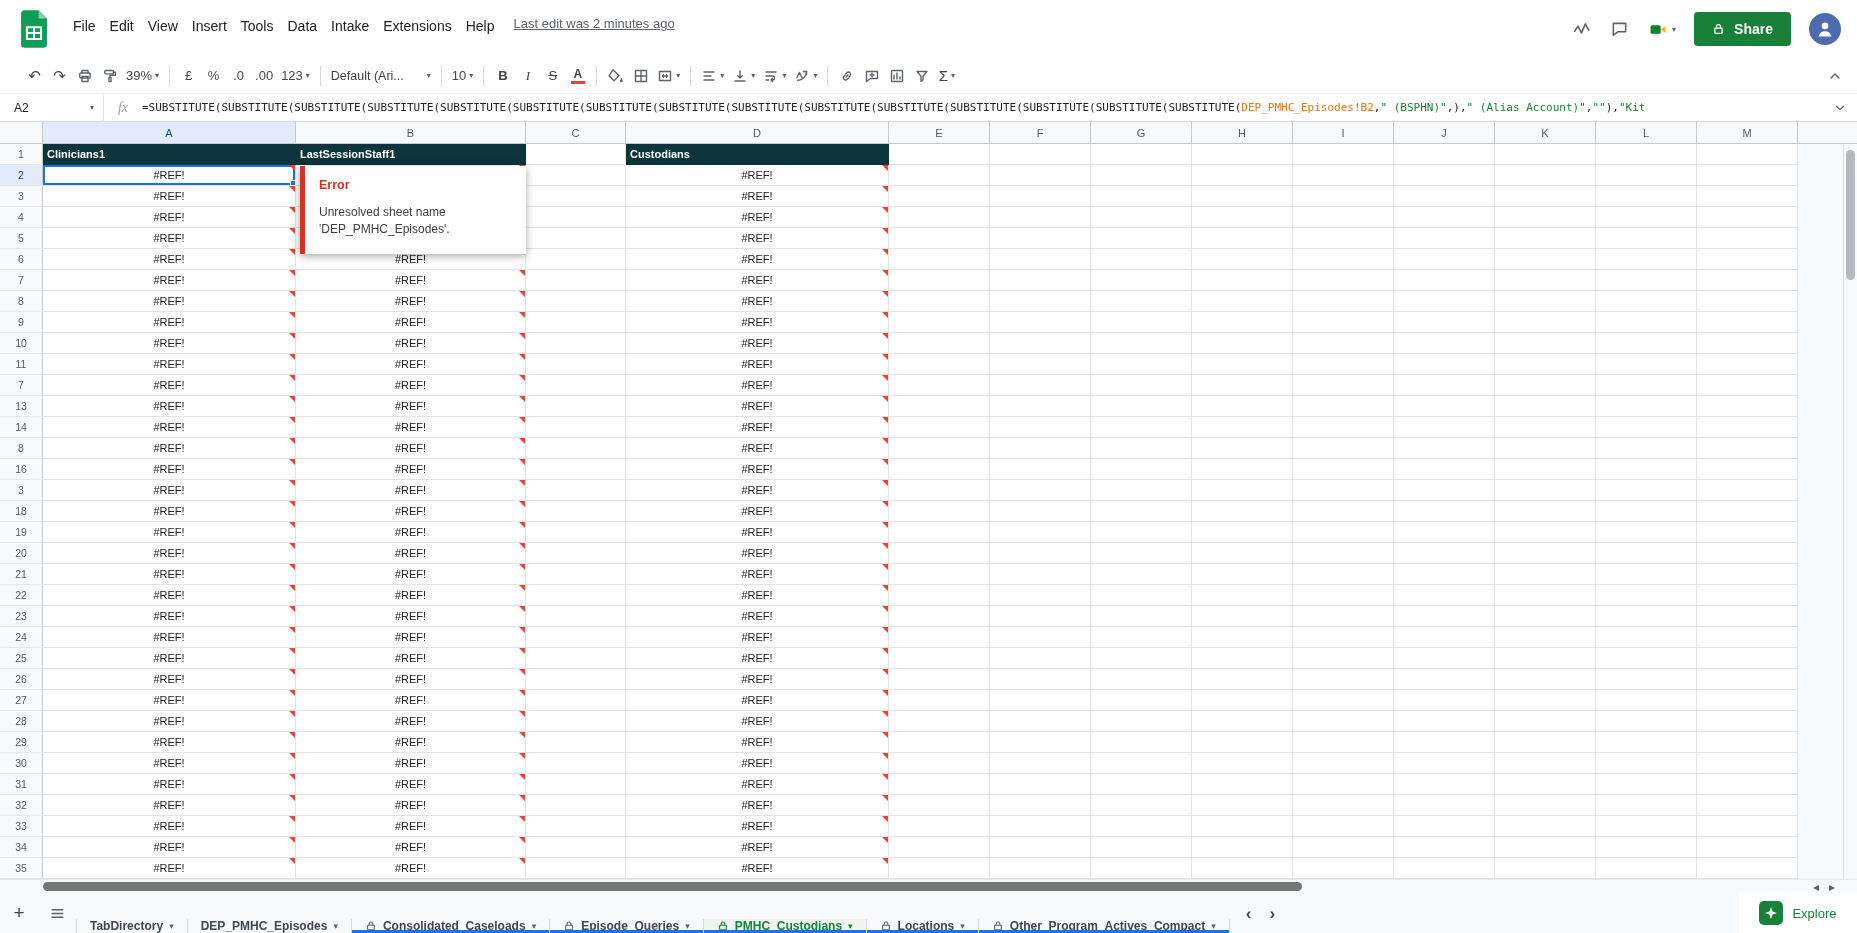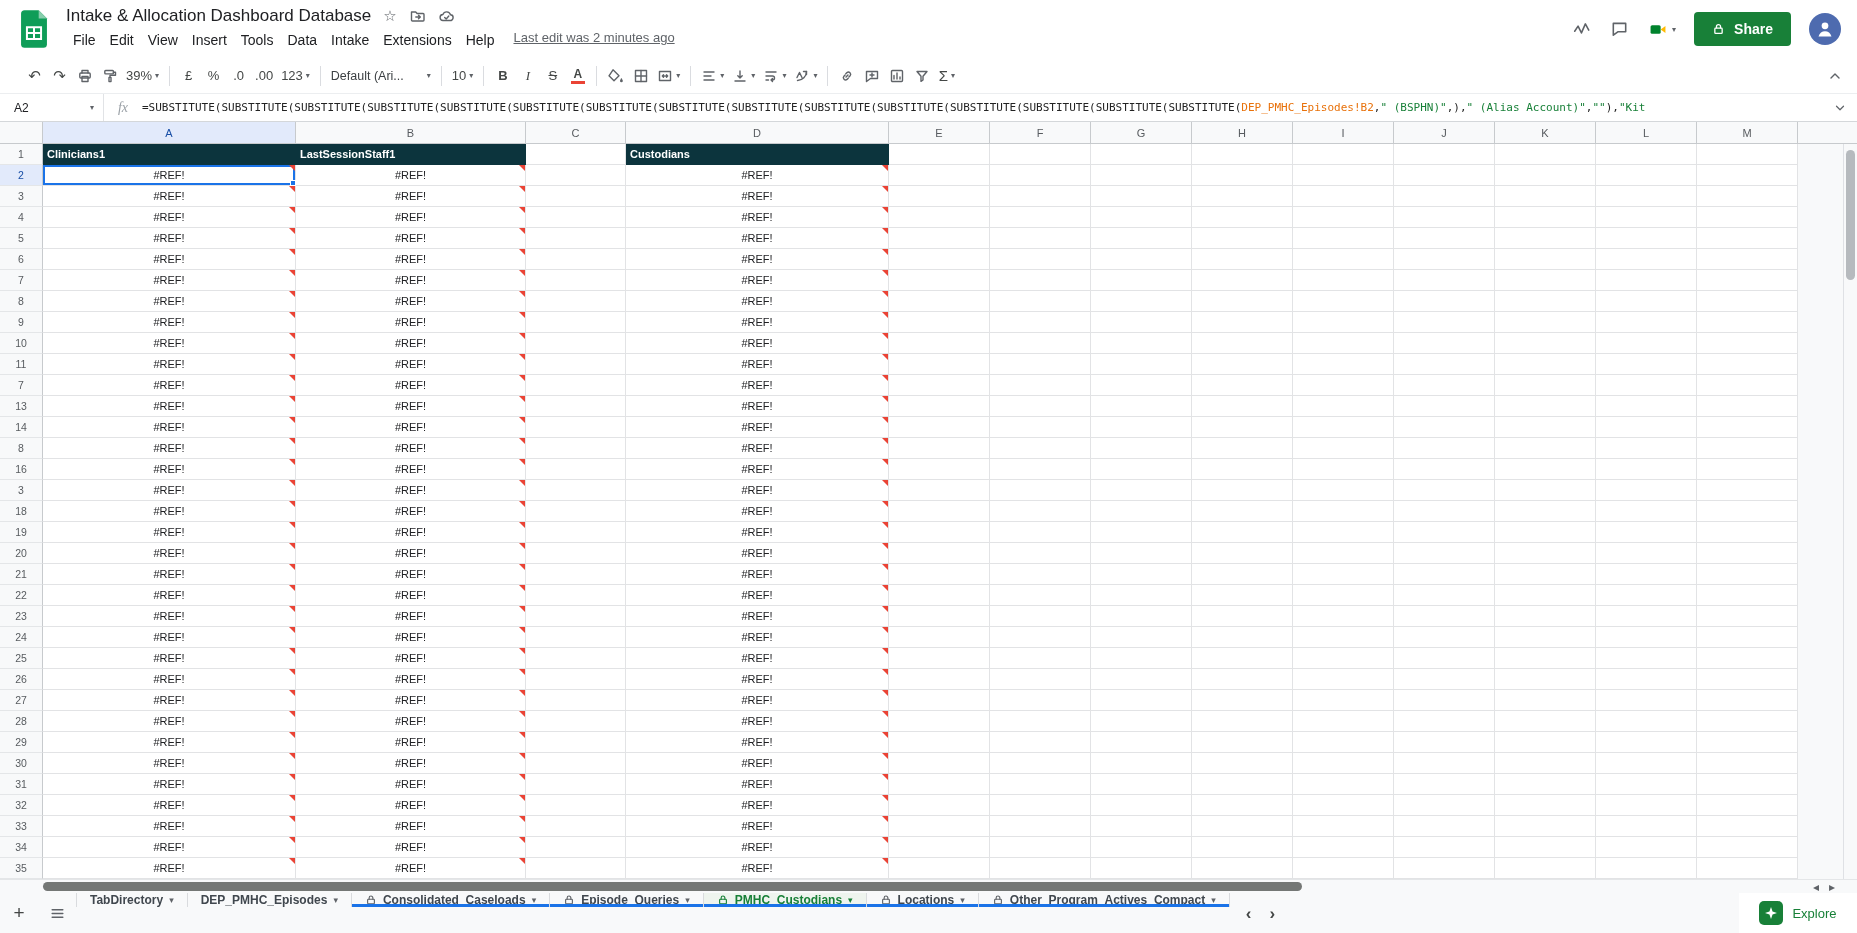--- a/index.html
+++ b/index.html
@@ -74,21 +74,21 @@
 
   
   .hscroll{height:14px;background:#f8f9fa;border-top:1px solid #e4e6e8;position:relative}
   .hthumb{position:absolute;left:43px;top:2px;height:9px;width:1259px;border-radius:5px;background:#747775;cursor:pointer}
   .hs-arrows{position:absolute;right:22px;top:0;height:100%;display:flex;gap:10px;align-items:center;color:#5f6368;font-size:12px}
   .hs-arrows span{cursor:pointer;line-height:1}
 
   
   .tabbar{height:40px;background:#f8f9fa;display:flex;align-items:stretch;position:relative}
   .tbar-btn{width:38px;display:flex;align-items:center;justify-content:center;color:#444746;font-size:19px}
-  .tabs{display:flex;align-items:flex-start}
+  .tabs{display:flex;align-items:flex-end}
   .tab{display:flex;align-items:center;gap:6px;padding:0 13px;font-size:12px;position:relative;border-right:1px solid #d9dbde;color:#40474e;cursor:pointer;white-space:nowrap}
   .tab:first-child{border-left:1px solid #d9dbde}
   .tlabel{font-weight:bold}
   .tcaret{font-size:9px;color:#5f6368}
   .tlock{display:flex;color:#5f6368}
   .tline{position:absolute;left:0;right:0;bottom:0;height:3px}
   .tab.active{background:#eef4ee;color:#188038}
   .tab.active .tcaret,.tab.active .tlock{color:#188038}
   .tabnav{display:flex;align-items:center;gap:18px;padding:0 16px;color:#444746;font-size:17px;font-weight:bold}
   .tabnav .nav{cursor:pointer;line-height:1}
@@ -102,36 +102,20 @@
 <header class="topbar">
   <div class="logo">
     <svg width="40" height="40" viewBox="0 0 34 34">
       <path d="M21 1H9a3 3 0 0 0-3 3v26a3 3 0 0 0 3 3h16a3 3 0 0 0 3-3V8z" fill="#0f9d58"></path>
       <path d="M21 1l7 7h-7z" fill="#87ceac"></path>
       <path d="M11 15.5h12v10H11z" fill="none" stroke="#fff" stroke-width="1.7"></path>
       <path d="M11 20.5h12M17 15.5v10" stroke="#fff" stroke-width="1.7"></path>
     </svg>
   </div>
   <div class="title-block">
-    <div class="title-row">
-      <span class="doc-title">Intake &amp; Allocation Dashboard Database</span>
-      <span class="tb-ic">☆</span>
-      <span class="tb-ic">
-        <svg class="ic" width="17" height="16" viewBox="0 0 16 16">
-            <path d="M2 4h4.2l1.4 1.5h6a.9.9 0 0 1 .9.9v5.7a.9.9 0 0 1-.9.9H2.9a.9.9 0 0 1-.9-.9z"></path>
-            <path d="M6.3 9h4.4M9 7.2L10.8 9 9 10.8"></path>
-          </svg>
-      </span>
-      <span class="tb-ic">
-        <svg class="ic" width="17" height="16" viewBox="0 0 16 16">
-            <path d="M4.8 12.5a3 3 0 0 1-.4-6A4 4 0 0 1 12 6.8a2.7 2.7 0 0 1-.5 5.7z"></path>
-            <path d="M6.2 9.4l1.5 1.5 2.6-2.8"></path>
-          </svg>
-      </span>
-    </div>
     <nav class="menubar">
       <span id="menu-items">
           <span class="mi">File</span>
           <span class="mi">Edit</span>
           <span class="mi">View</span>
           <span class="mi">Insert</span>
           <span class="mi">Tools</span>
           <span class="mi">Data</span>
           <span class="mi">Intake</span>
           <span class="mi">Extensions</span>
@@ -953,20 +937,24 @@
         <div class="cell" style="width: 101px;"></div>
         <div class="cell" style="width: 101px;"></div>
         <div class="cell" style="width: 101px;"></div>
         <div class="cell" style="width: 101px;"></div>
         <div class="cell" style="width: 101px;"></div>
         <div class="cell" style="width: 101px;"></div>
         <div class="rfill"></div>
       </div>
     </div>
 
+  <div class="etooltip">
+    <div class="etitle">Error</div>
+    <div class="emsg">Unresolved sheet name 'DEP_PMHC_Episodes'.</div>
+  </div>
 
   <div class="vtrack">
     <div class="vthumb"></div>
   </div>
 </div>
 
 <div class="hscroll">
   <div class="hthumb"></div>
   <div class="hs-arrows">
     <span>◂</span>

